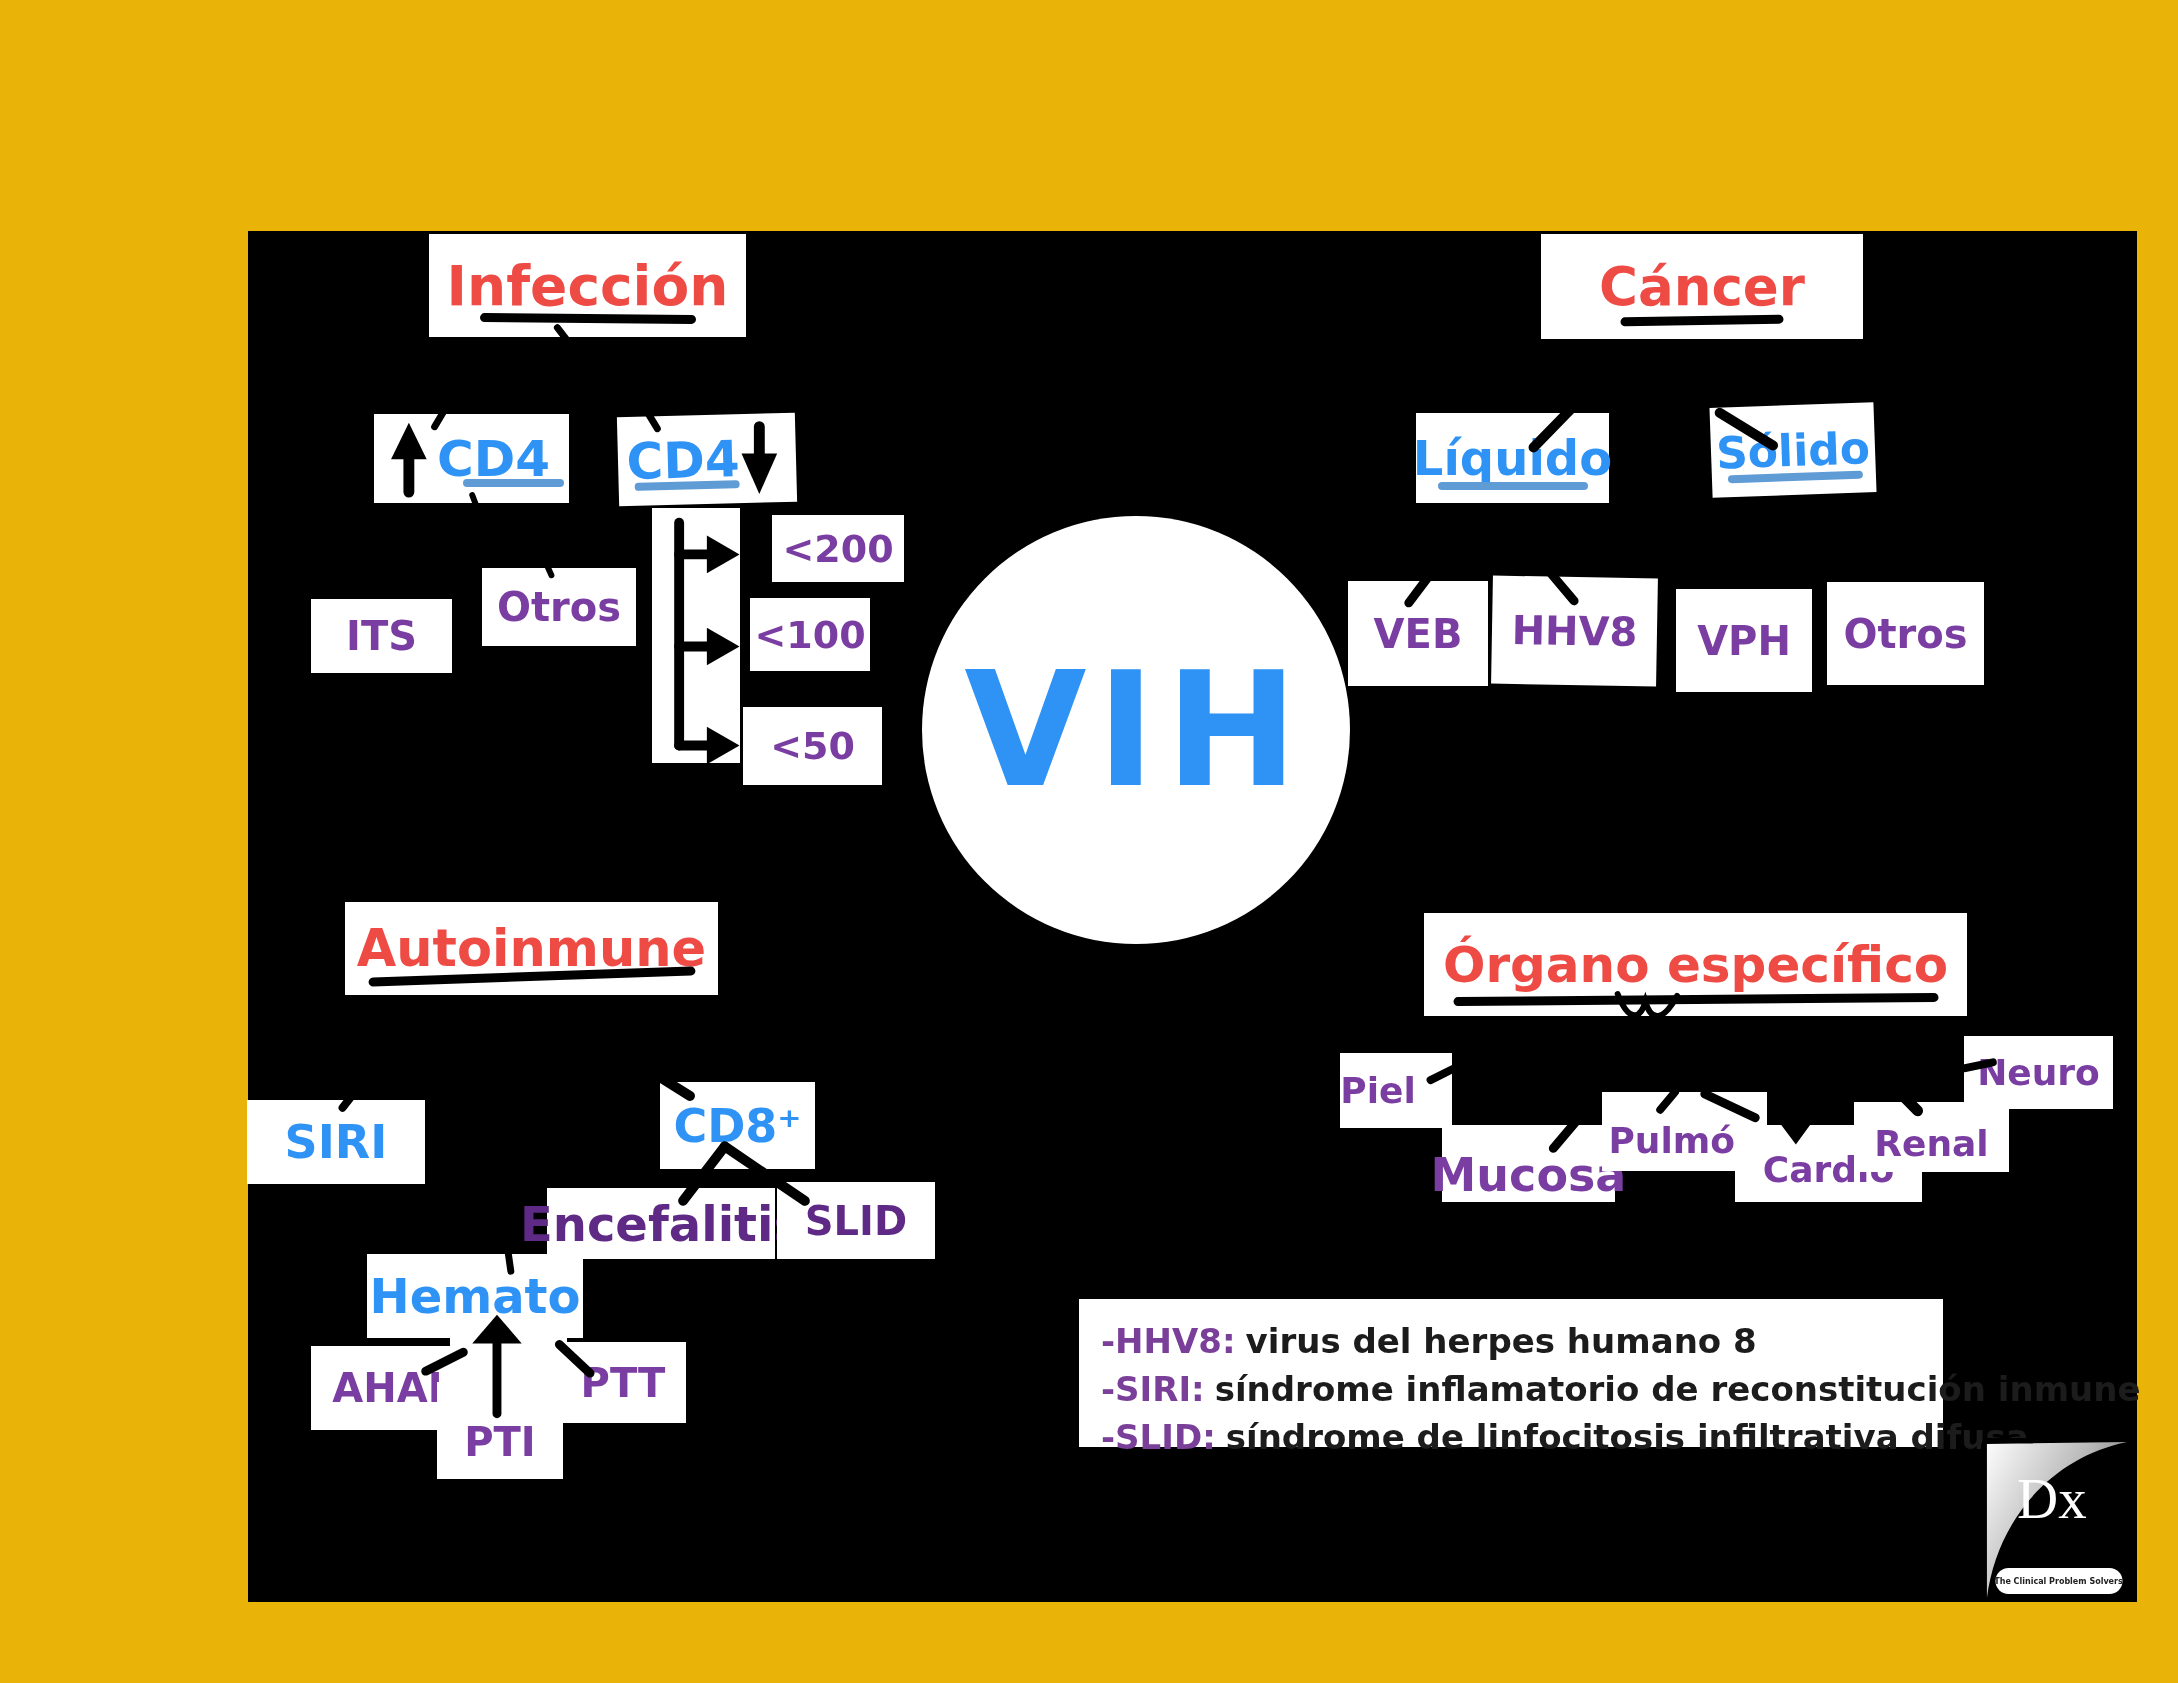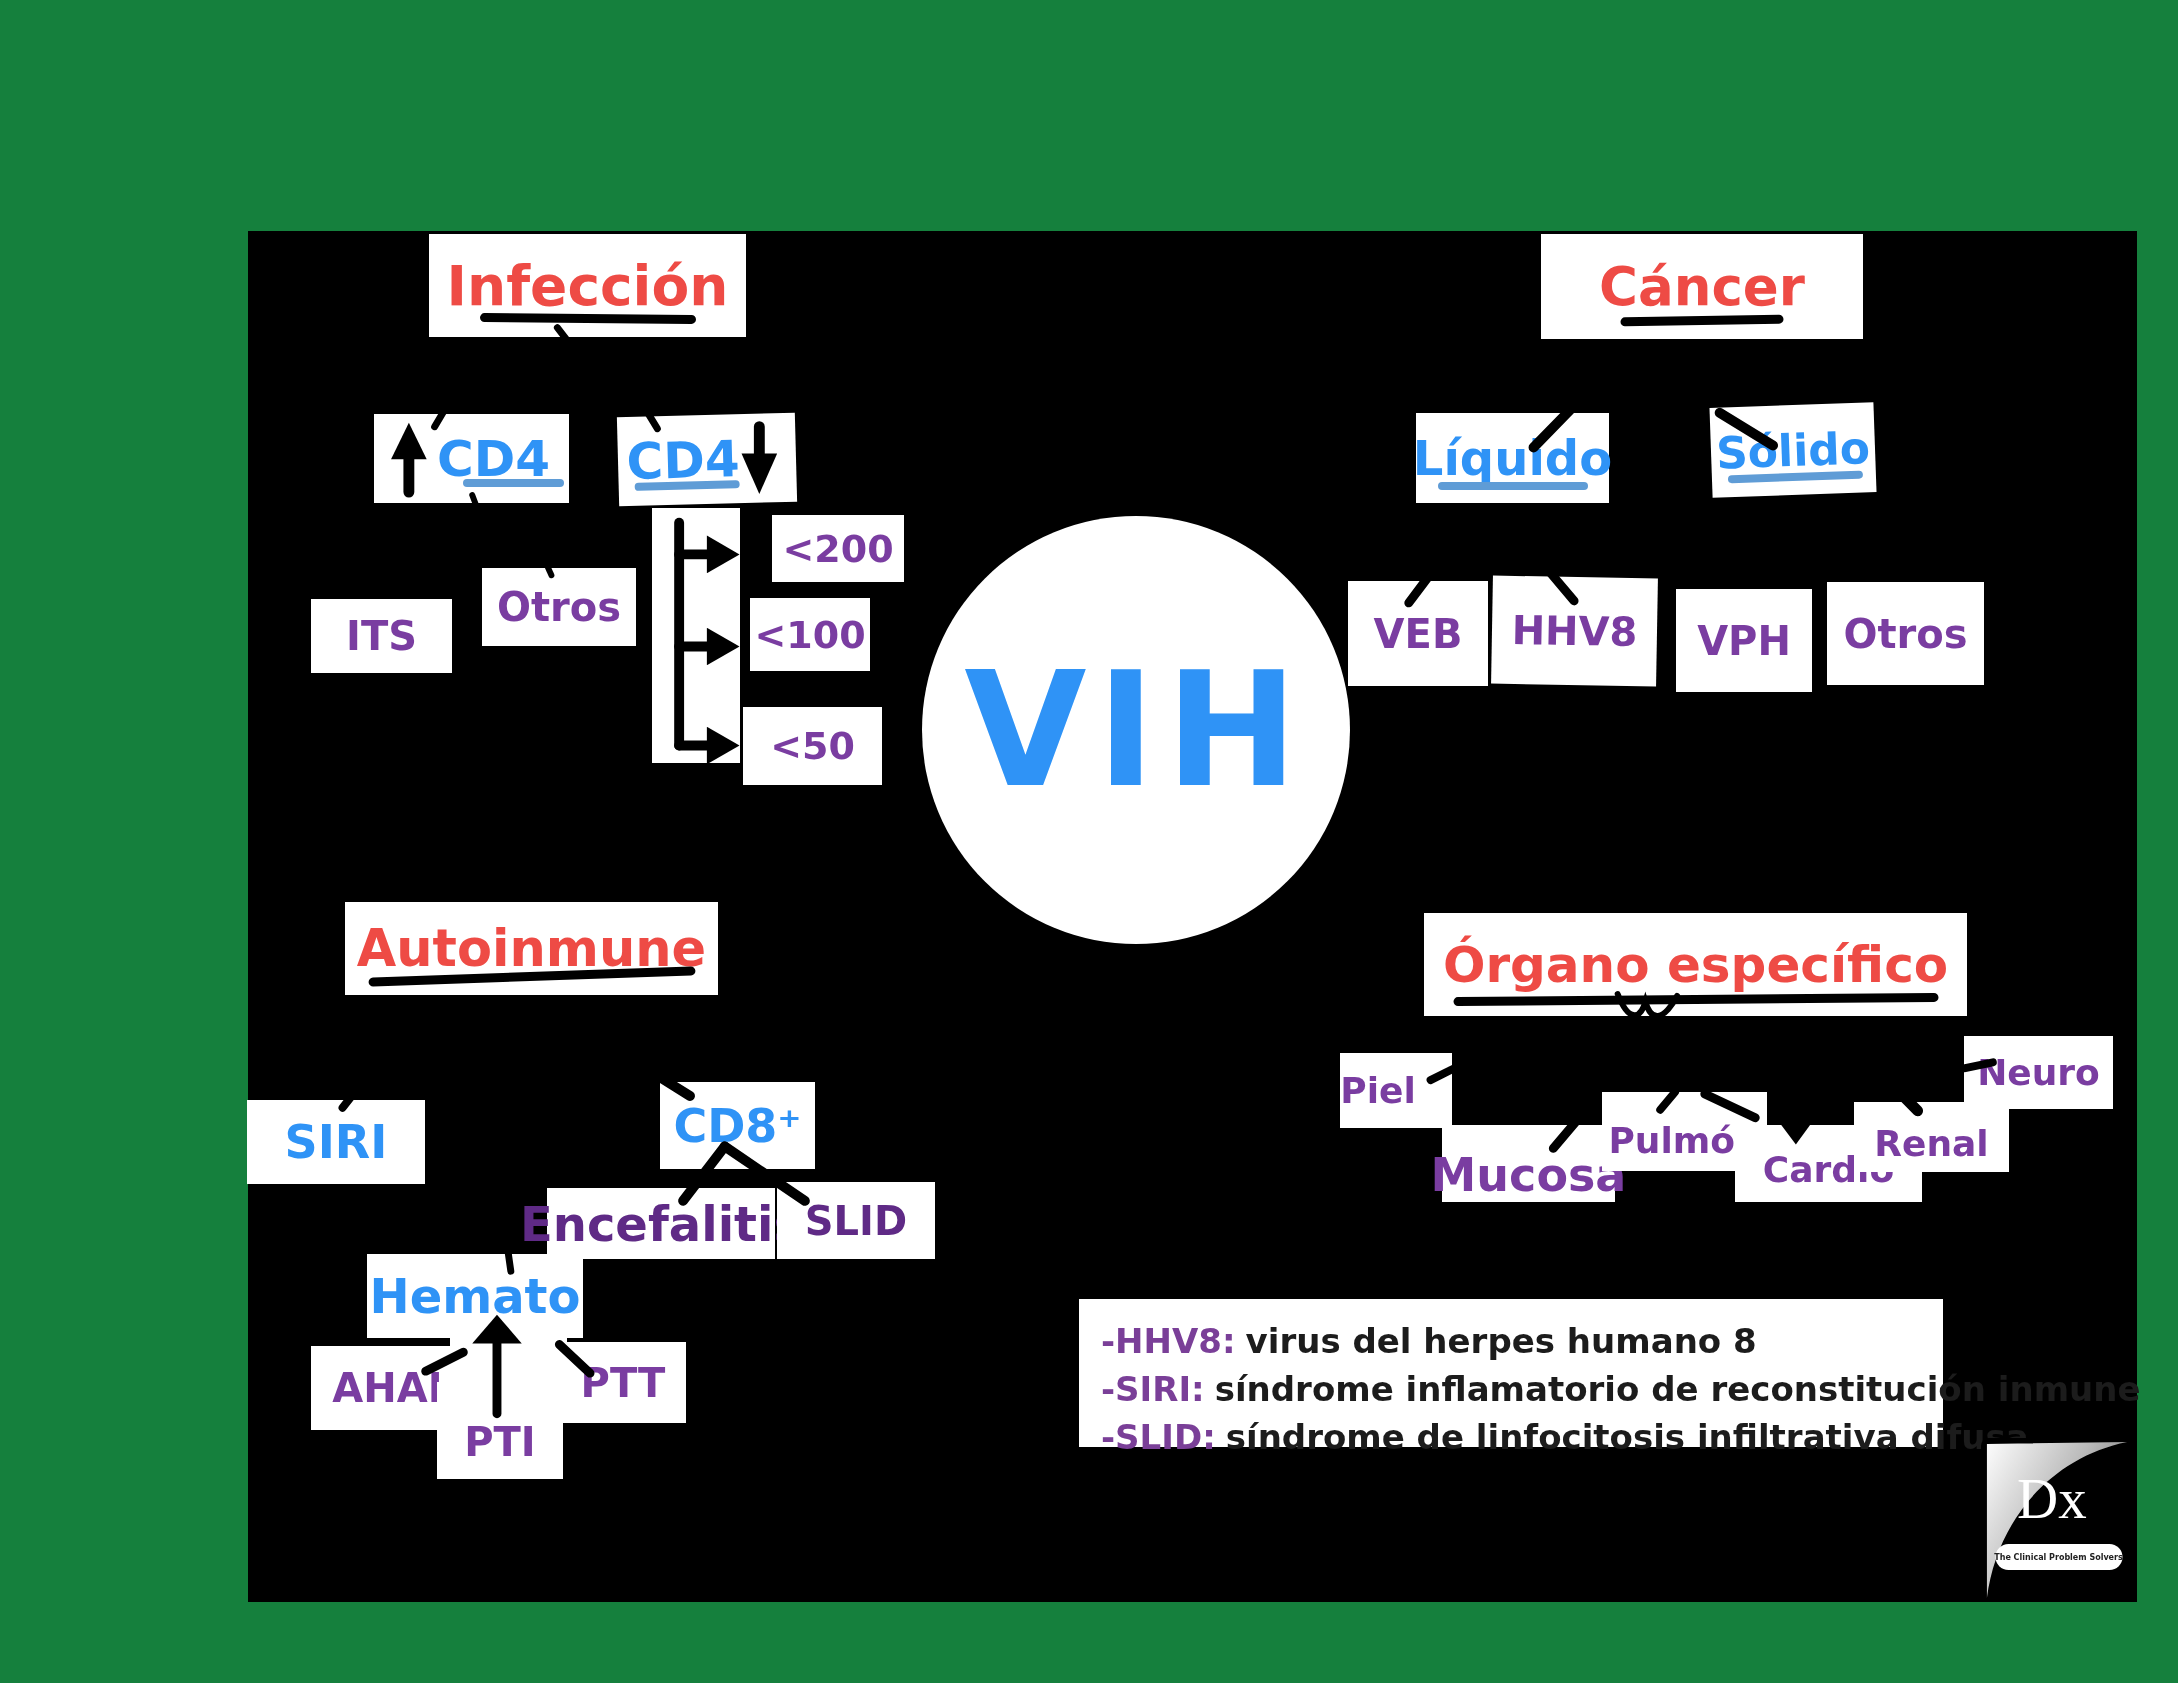--- a/index.html
+++ b/index.html
@@ -1,16 +1,16 @@
 <!DOCTYPE html>
 <html><head>
 <meta charset="utf-8">
 <style>
   html,body{margin:0;padding:0;background:#fff;}
-  .page{position:relative;width:2178px;height:1683px;background:#15803d;overflow:hidden;
+  .page{position:relative;width:2178px;height:1683px;background:#eab308;overflow:hidden;
         font-family:"DejaVu Sans",sans-serif;}
   .canvas{position:absolute;left:248px;top:231px;width:1889px;height:1371px;background:#000;}
   .box{position:absolute;background:#fff;display:flex;align-items:center;justify-content:center;z-index:3;}
   .overlay{position:absolute;left:0;top:0;width:2178px;height:1683px;z-index:6;pointer-events:none;}
   .red{color:#ee4b45;font-weight:bold;}
   .blue{color:#2f93f6;font-weight:bold;}
   .purple{color:#7a3da1;font-weight:bold;}
   .dpurple{color:#5f2a86;font-weight:bold;}
   .t-underline{position:absolute;left:50%;bottom:14px;height:9px;background:#000;border-radius:5px;}
   .b-underline{position:absolute;height:8px;background:#5f9cd6;border-radius:4px;}
@@ -54,21 +54,21 @@
   .legend{position:absolute;left:1079px;top:1299px;width:864px;height:148px;background:#fff;z-index:3;
           box-sizing:border-box;padding:18px 0 0 22px;}
   .legend-row{display:flex;gap:10px;font-size:34px;line-height:48px;white-space:nowrap;}
   .legend-abbr{color:#7a3f98;font-weight:bold;}
   .legend-def{color:#1c1c1c;font-weight:bold;}
   .dx-logo{position:absolute;left:1981px;top:1438px;width:155px;height:164px;background:#000;
            border-radius:8px;z-index:4;overflow:hidden;}
   .dx-crescent{position:absolute;left:0;top:0;width:155px;height:164px;}
   .dx-text{position:absolute;left:36px;top:28px;width:100%;color:#fff;font-family:"Liberation Serif",serif;
            font-size:57px;z-index:2;}
-  .dx-pill{position:absolute;left:50%;transform:translateX(-50%);bottom:32px;width:127px;height:26px;
+  .dx-pill{position:absolute;left:50%;transform:translateX(-50%);bottom:8px;width:127px;height:26px;
            background:#fff;border-radius:13px;display:flex;align-items:center;justify-content:center;
            font-size:8px;color:#222;font-weight:bold;z-index:2;white-space:nowrap;}
 </style>
 </head>
 <body>
 
 <div class="page">
   <div class="canvas"></div>
 
   <div class="box bx-infeccion">

